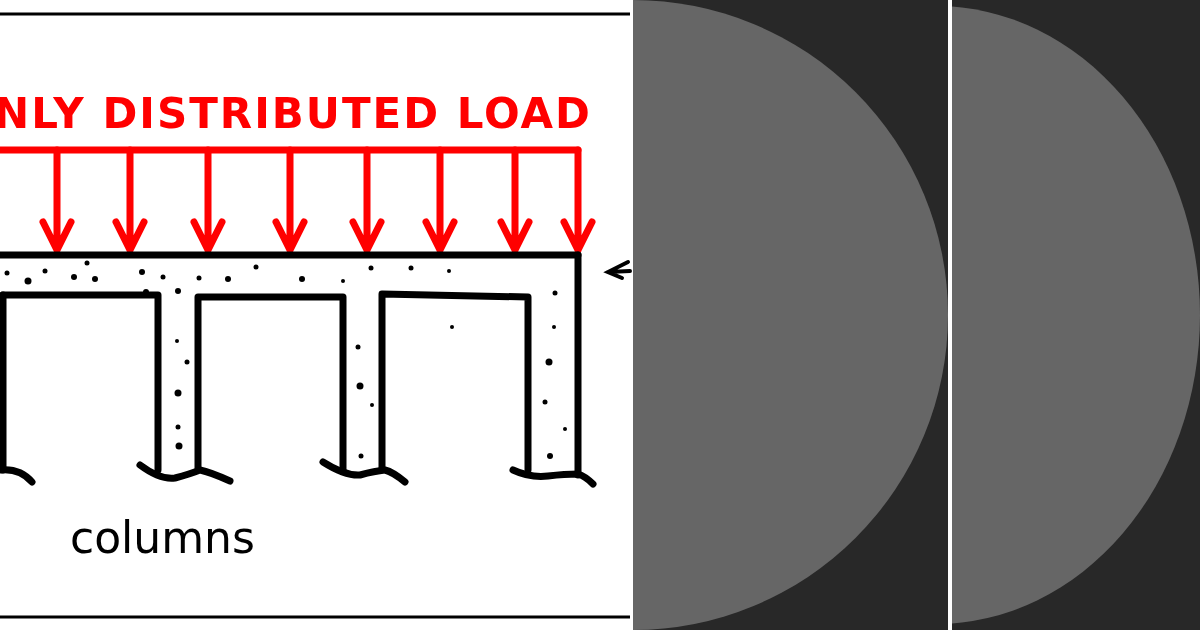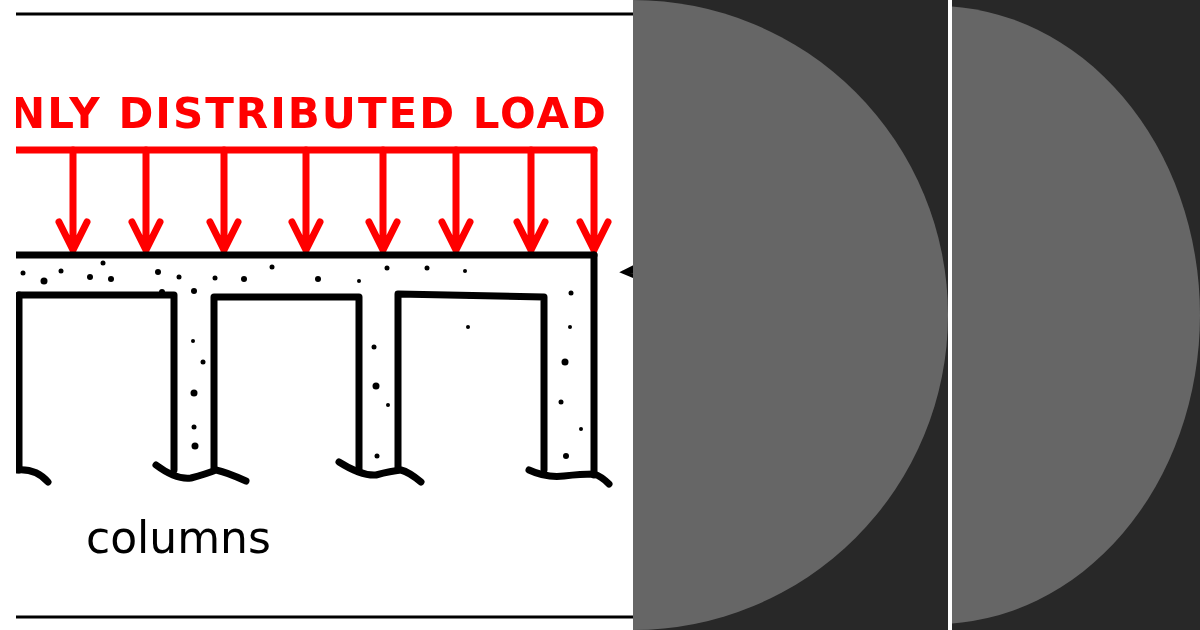--- a/index.html
+++ b/index.html
@@ -2,21 +2,21 @@
 <html><head>
   <meta charset="utf-8">
   <style>
     html, body { margin: 0; padding: 0; }
     body {
       width: 1200px; height: 630px; overflow: hidden;
       background: #ffffff; position: relative;
       font-family: "DejaVu Sans", sans-serif;
     }
     .left-panel {
-      position: absolute; left: 16px; top: 0; width: 748px; height: 630px;
+      position: absolute; left: 0; top: 0; width: 748px; height: 630px;
       background: #ffffff; overflow: hidden;
     }
     .left-panel svg { position: absolute; left: 0; top: 0; }
     .dark-panel {
       position: absolute; top: 0; height: 630px; overflow: hidden;
     }
     .panel-1 { left: 633px; width: 315px; }
     .panel-2 { left: 952px; width: 248px; }
     .divider {
       position: absolute; left: 948px; top: 0; width: 4px; height: 630px;

